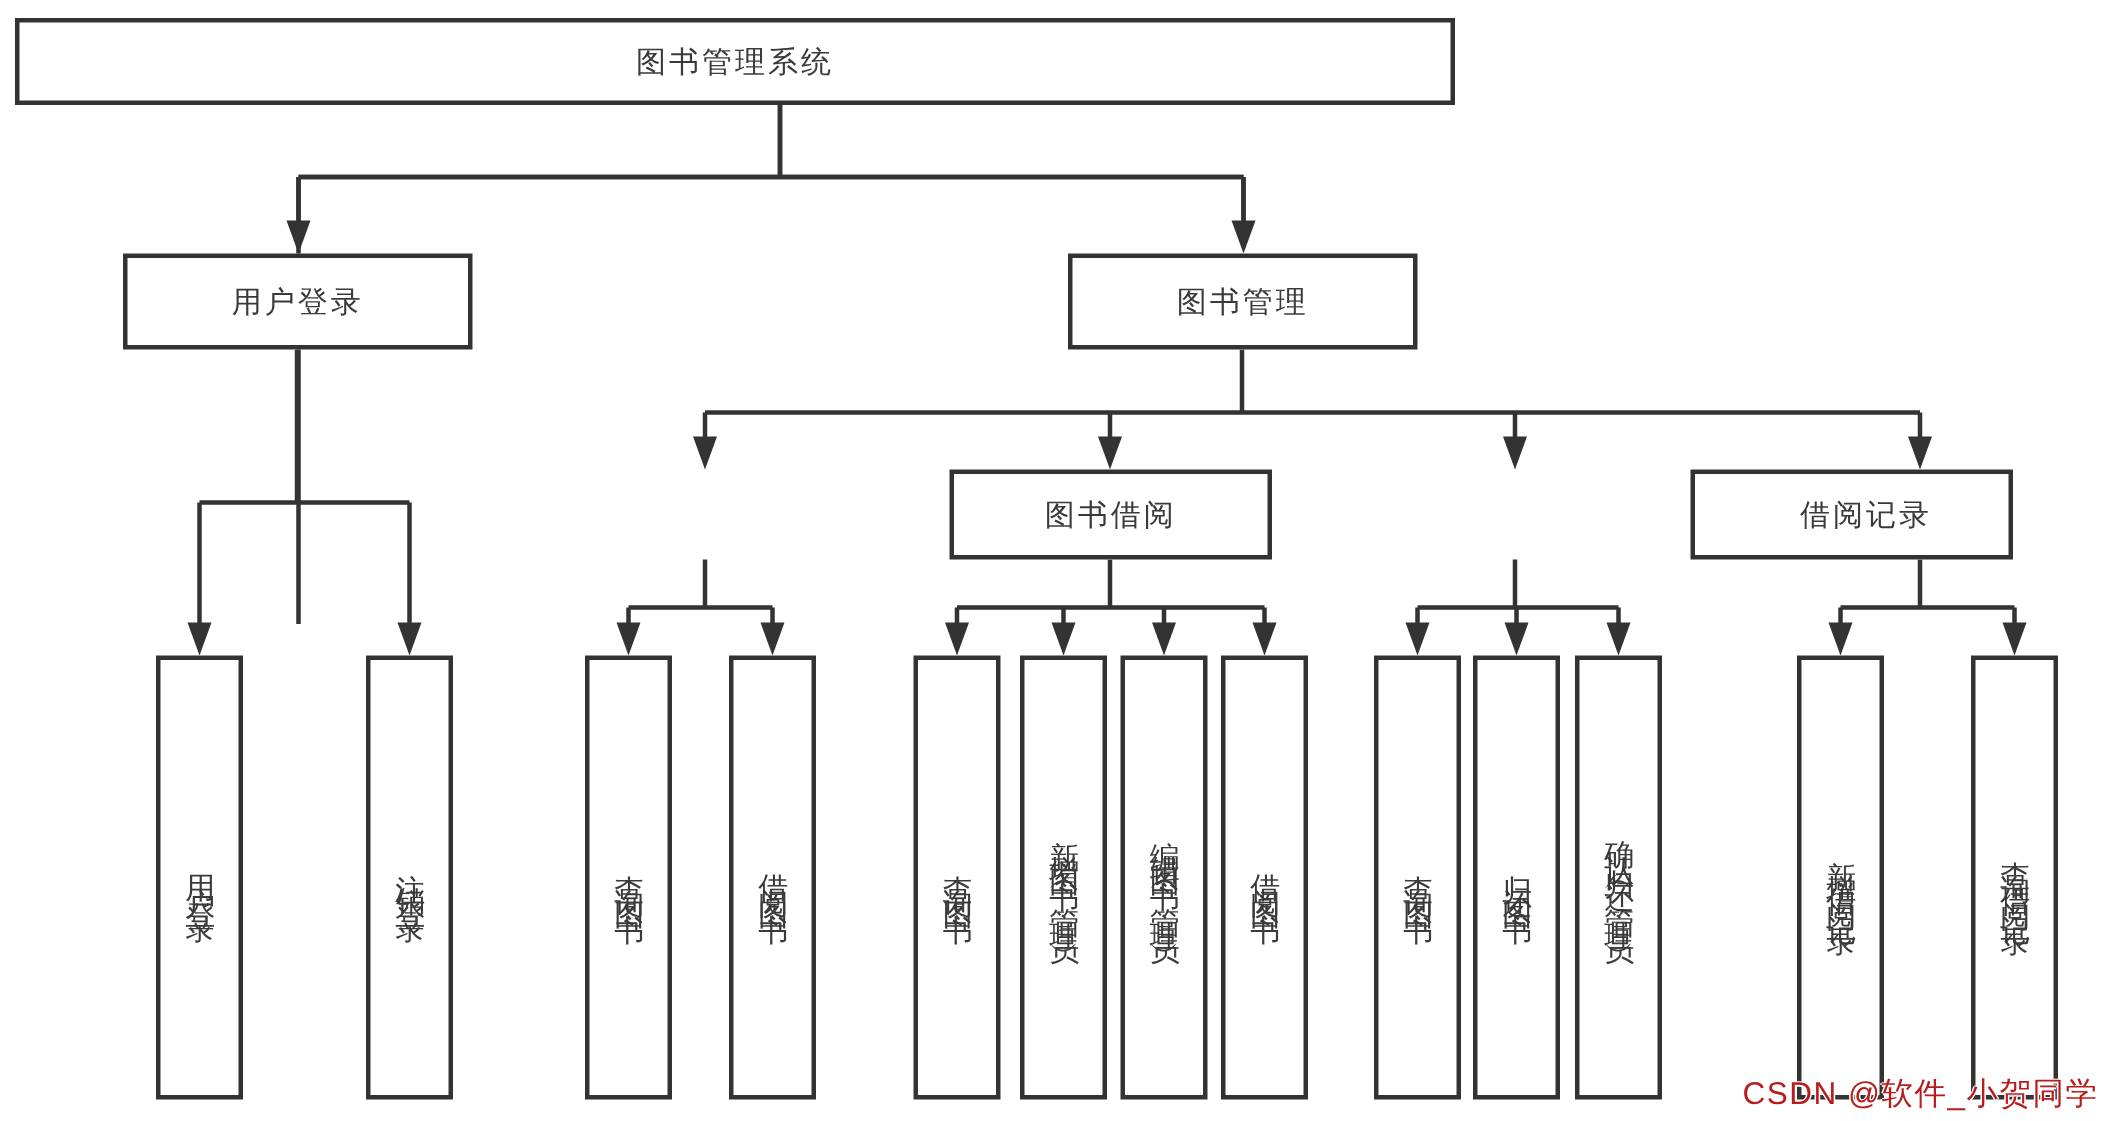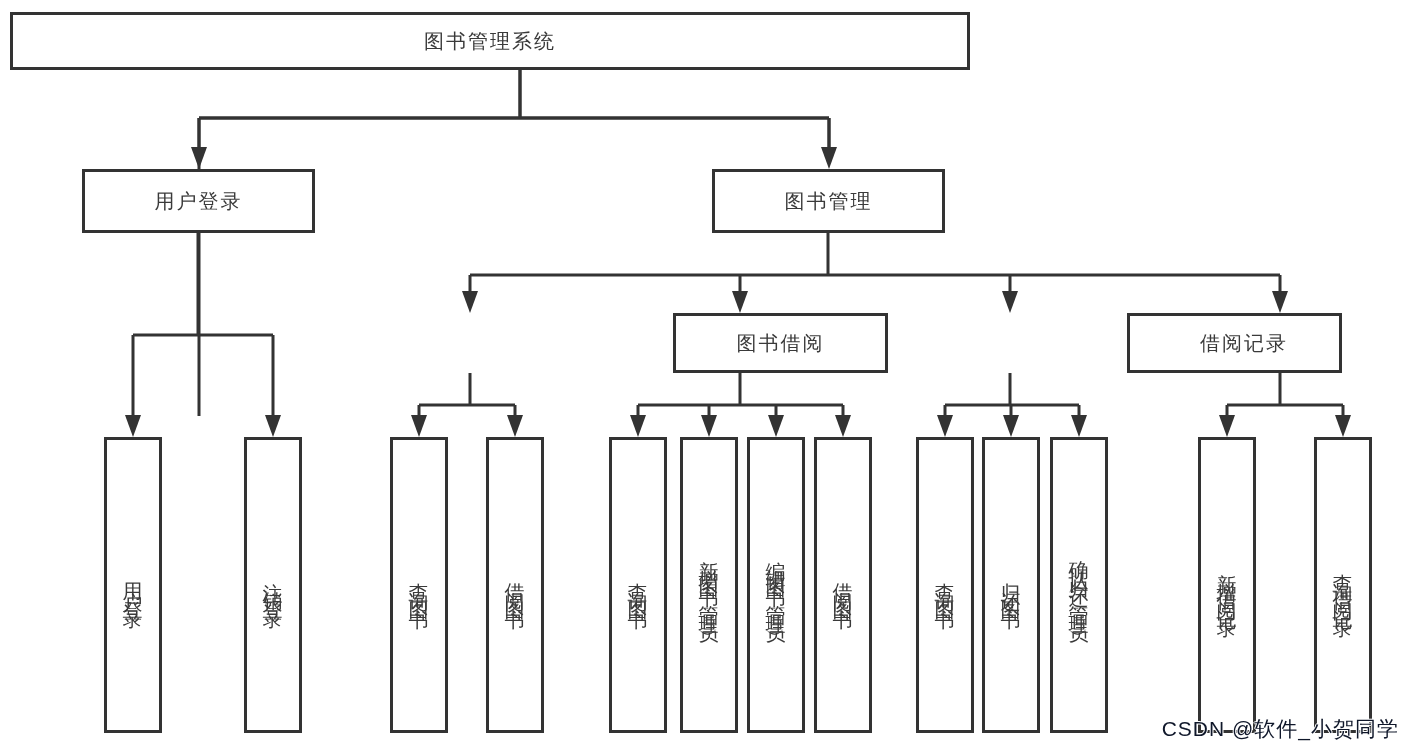--- a/index.html
+++ b/index.html
@@ -42,37 +42,37 @@
     writing-mode: vertical-rl;
     letter-spacing: 9px;
     font-size: 20px;
     line-height: 1;
   }
   .root-node   { left: 10px;  top: 12px;  width: 960px; height: 58px; }
   .l2a         { left: 82px;  top: 169px; width: 233px;  height: 64px; }
   .l2b         { left: 712px; top: 169px; width: 233px;  height: 64px; }
   .l3          { top: 313px;  width: 215px; height: 60px; }
   .l3-0 { left: 363px; }
-  .l3-1 { left: 633px; margin-left: 40px; }
+  .l3-1 { left: 633px; }
   .l3-2 { left: 903px; }
   .l3-3 { left: 1127px; padding-left: 19px; }
   .leaf        { top: 437px; width: 58px; height: 296px; }
   .lf-a0 { left: 104px; }  .lf-a1 { left: 244px; }
   .lf-b0 { left: 390px; }  .lf-b1 { left: 486px; }
   .lf-c0 { left: 609px; }  .lf-c1 { left: 680px; }
   .lf-c2 { left: 747px; }  .lf-c3 { left: 814px; }
   .lf-d0 { left: 916px; }  .lf-d1 { left: 982px; }
   .lf-d2 { left: 1050px; }
   .lf-e0 { left: 1198px; } .lf-e1 { left: 1314px; }
   .watermark {
     position: absolute;
     right: 6px;
     bottom: 4px;
     font-size: 21px;
-    color: #0f172a;
+    color: #b91c1c;
     letter-spacing: 1px;
     text-shadow: 1px 0 0 #ffffff, -1px 0 0 #ffffff, 0 1px 0 #ffffff, 0 -1px 0 #ffffff;
     white-space: nowrap;
   }
 </style>
 </head>
 <body>
 
 <div class="canvas">
 

